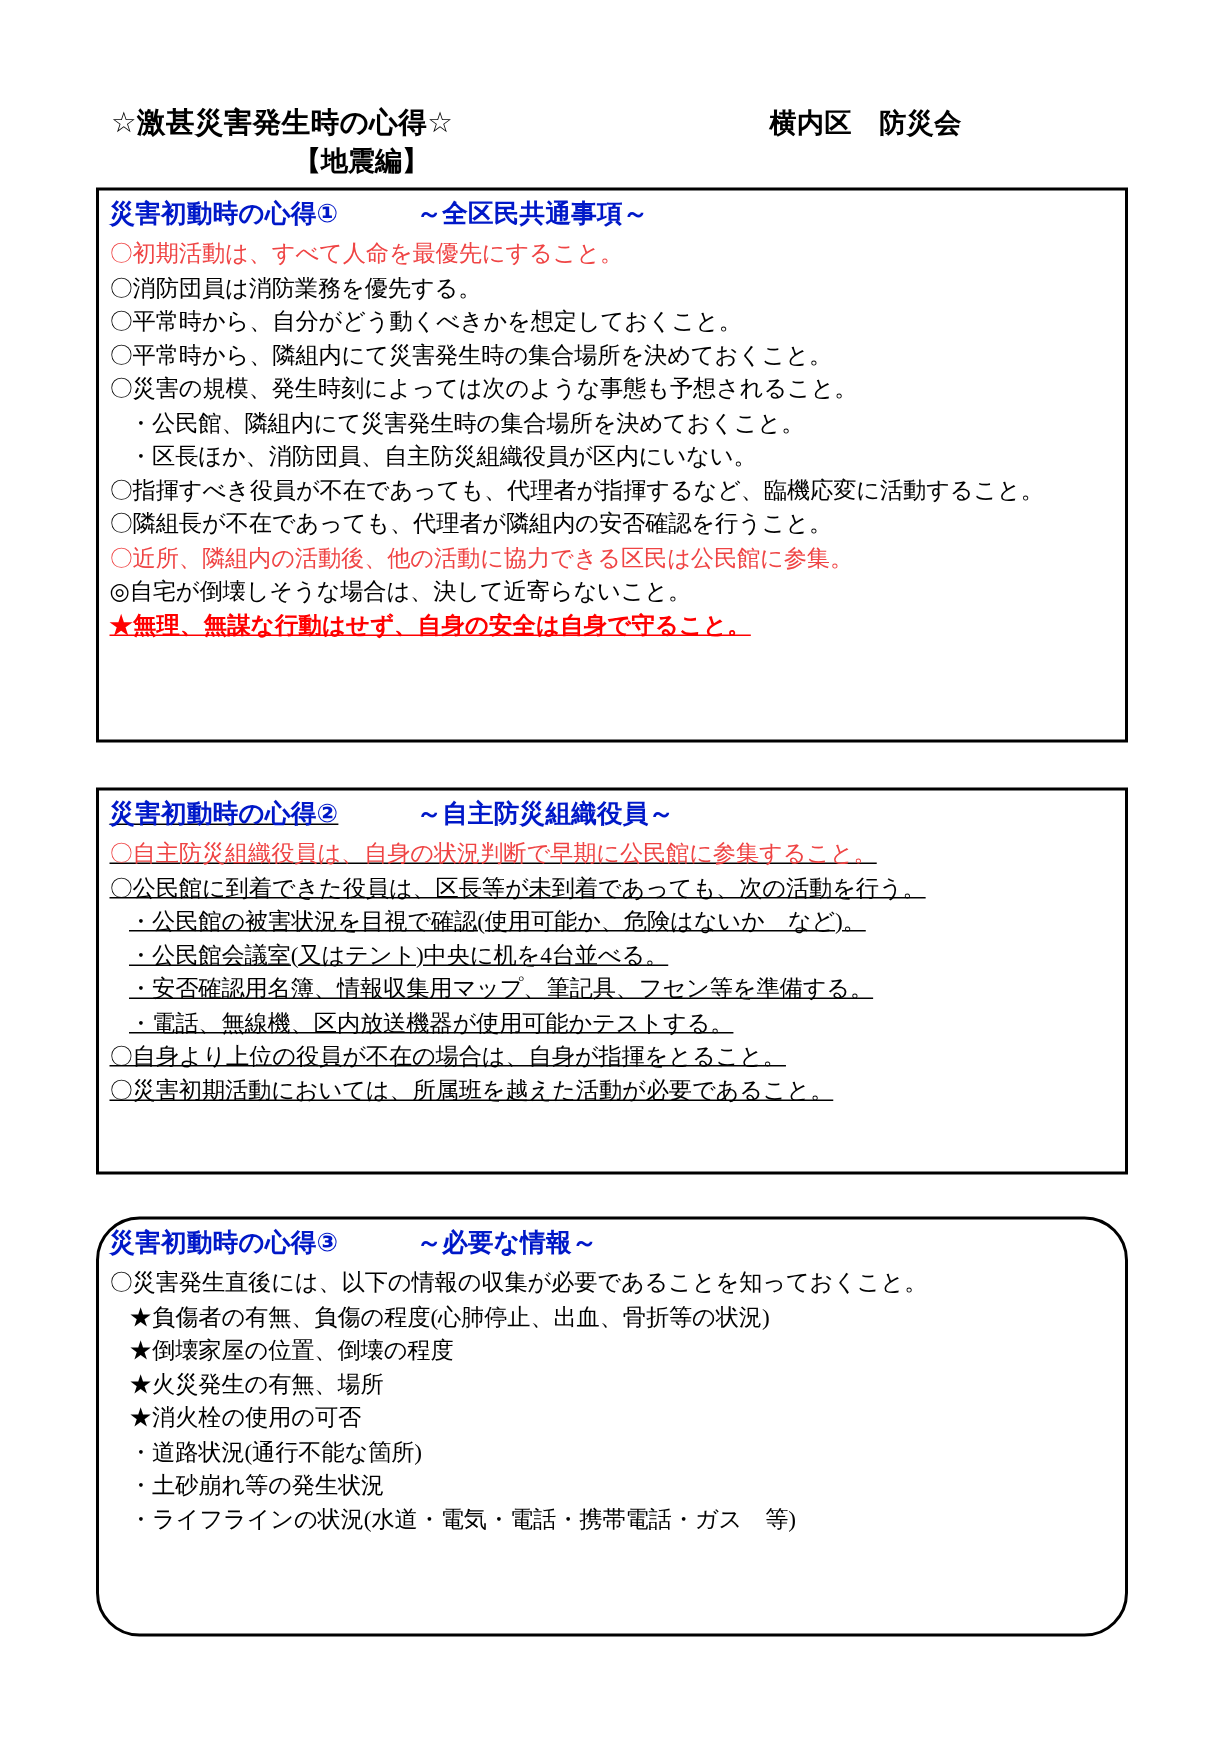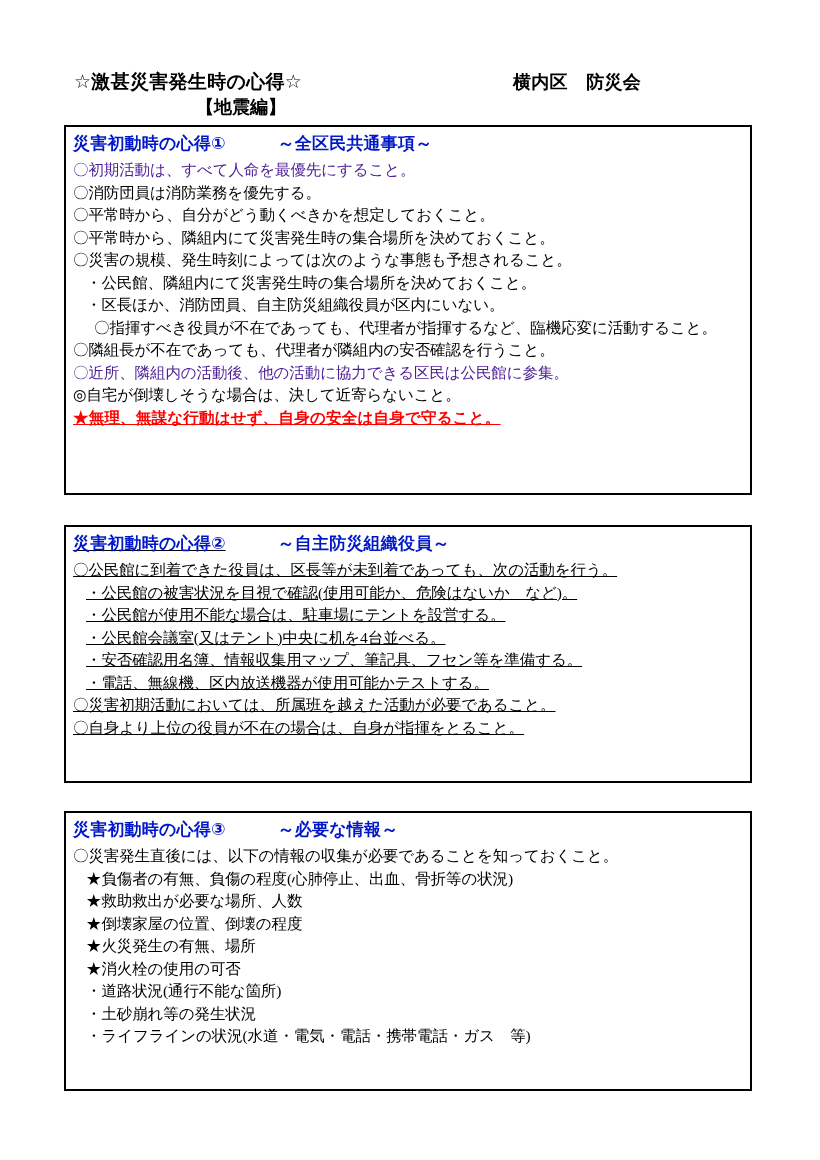--- a/index.html
+++ b/index.html
@@ -71,21 +71,21 @@
   .box {
     position: absolute;
     left: 64px;
     width: 688px;
     border: 2px solid #000000;
     box-sizing: border-box;
     background: #ffffff;
   }
   #box-1 { top: 108px;  height: 370px; }
   #box-2 { top: 508px;  height: 258px; text-decoration: underline; }
-  #box-3 { top: 794px;  height: 280px; }
+  #box-3 { top: 794px;  height: 280px; border-radius: 29px; }
 
   .box-inner {
     padding: 4px 7px 6px 7px;
   }
 
   .sec-head {
     font-family: "DejaVu Sans", "Liberation Sans", sans-serif;
     font-size: 17px;
     font-weight: bold;
     color: #0018c8;
@@ -104,23 +104,22 @@
     font-size: 15.5px;
     line-height: 22.5px;
     color: #000000;
   }
   .ln {
     white-space: pre;
     letter-spacing: -0.1px;
   }
   .ln.wrap {
     white-space: normal;
-    margin-left: 21px;
-  }
-  .ln.red   { color: #4c1d95; }
+  }
+  .ln.red   { color: #ef4444; }
   .ln.indent { padding-left: 13px; }
   .ln.star-warn {
     color: #ff0000;
     font-weight: bold;
     text-decoration: underline;
     text-decoration-color: #ff0000;
     display: inline-block;
     letter-spacing: 0.2px;
   }
 </style>
@@ -160,41 +159,40 @@
       </div>
     </div>
   </div>
 
   <div class="box" id="box-2">
     <div class="box-inner">
       <div class="sec-head">
         <span>災害初動時の心得②</span><span class="sub">～自主防災組織役員～</span>
       </div>
       <div class="lines">
+        <div class="ln red">〇自主防災組織役員は、自身の状況判断で早期に公民館に参集すること。</div>
         <div class="ln">〇公民館に到着できた役員は、区長等が未到着であっても、次の活動を行う。</div>
         <div class="ln indent">・公民館の被害状況を目視で確認(使用可能か、危険はないか　など)。</div>
-        <div class="ln indent">・公民館が使用不能な場合は、駐車場にテントを設営する。</div>
         <div class="ln indent">・公民館会議室(又はテント)中央に机を4台並べる。</div>
         <div class="ln indent">・安否確認用名簿、情報収集用マップ、筆記具、フセン等を準備する。</div>
         <div class="ln indent">・電話、無線機、区内放送機器が使用可能かテストする。</div>
+        <div class="ln">〇自身より上位の役員が不在の場合は、自身が指揮をとること。</div>
         <div class="ln">〇災害初期活動においては、所属班を越えた活動が必要であること。</div>
-        <div class="ln">〇自身より上位の役員が不在の場合は、自身が指揮をとること。</div>
       </div>
     </div>
   </div>
 
   <div class="box" id="box-3">
     <div class="box-inner">
       <div class="sec-head">
         <span>災害初動時の心得③</span><span class="sub">～必要な情報～</span>
       </div>
       <div class="lines">
         <div class="ln">〇災害発生直後には、以下の情報の収集が必要であることを知っておくこと。</div>
         <div class="ln indent">★負傷者の有無、負傷の程度(心肺停止、出血、骨折等の状況)</div>
-        <div class="ln indent">★救助救出が必要な場所、人数</div>
         <div class="ln indent">★倒壊家屋の位置、倒壊の程度</div>
         <div class="ln indent">★火災発生の有無、場所</div>
         <div class="ln indent">★消火栓の使用の可否</div>
         <div class="ln indent">・道路状況(通行不能な箇所)</div>
         <div class="ln indent">・土砂崩れ等の発生状況</div>
         <div class="ln indent">・ライフラインの状況(水道・電気・電話・携帯電話・ガス　等)</div>
       </div>
     </div>
   </div>
 

